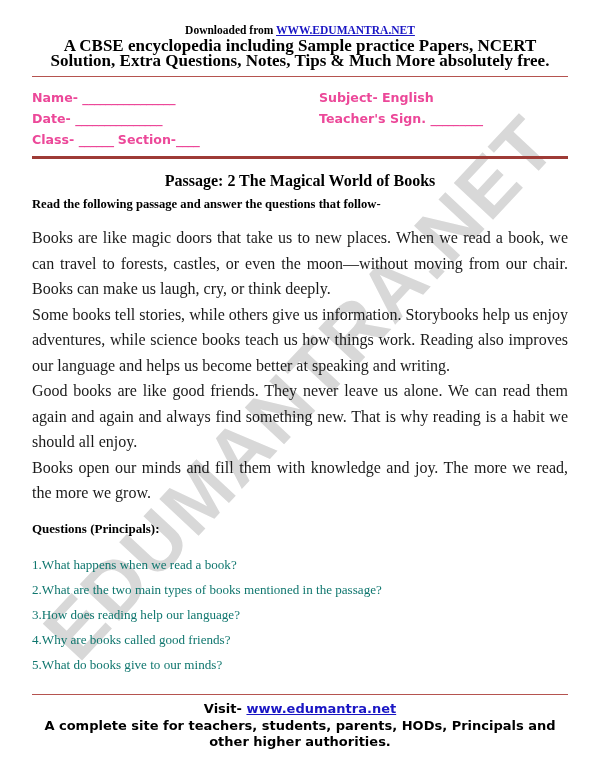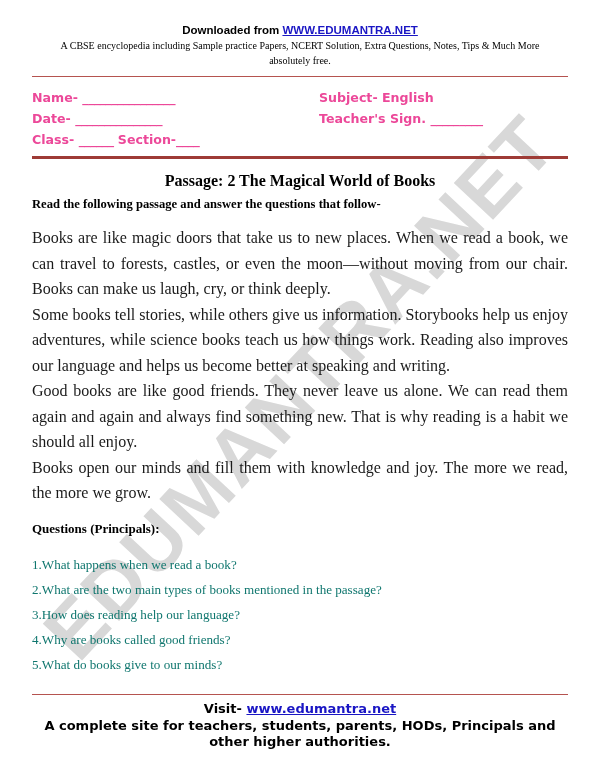--- a/index.html
+++ b/index.html
@@ -55,35 +55,35 @@
     padding: 0 32px;
     box-sizing: border-box;
   }
 
   
   .doc-header {
     padding-top: 23px;
     text-align: center;
   }
   .header-line1 {
-    font-family: Liberation Sans, sans-serif;
+    font-family: Liberation Serif, serif;
     font-weight: 700;
     font-size: 11.5px;
     line-height: 15px;
     color: #000;
   }
   .header-link {
     color: #1a16c4;
     text-decoration: underline;
     font-weight: 700;
   }
   .header-tagline {
     font-family: "Liberation Serif", "DejaVu Serif", serif;
-    font-weight: 400;
-    font-size: 10px;
+    font-weight: 700;
+    font-size: 17px;
     line-height: 14.5px;
     color: #000;
     margin-top: 1px;
     padding: 0 8px;
   }
 
   
   .rule-thin {
     height: 0;
     border: 0;

